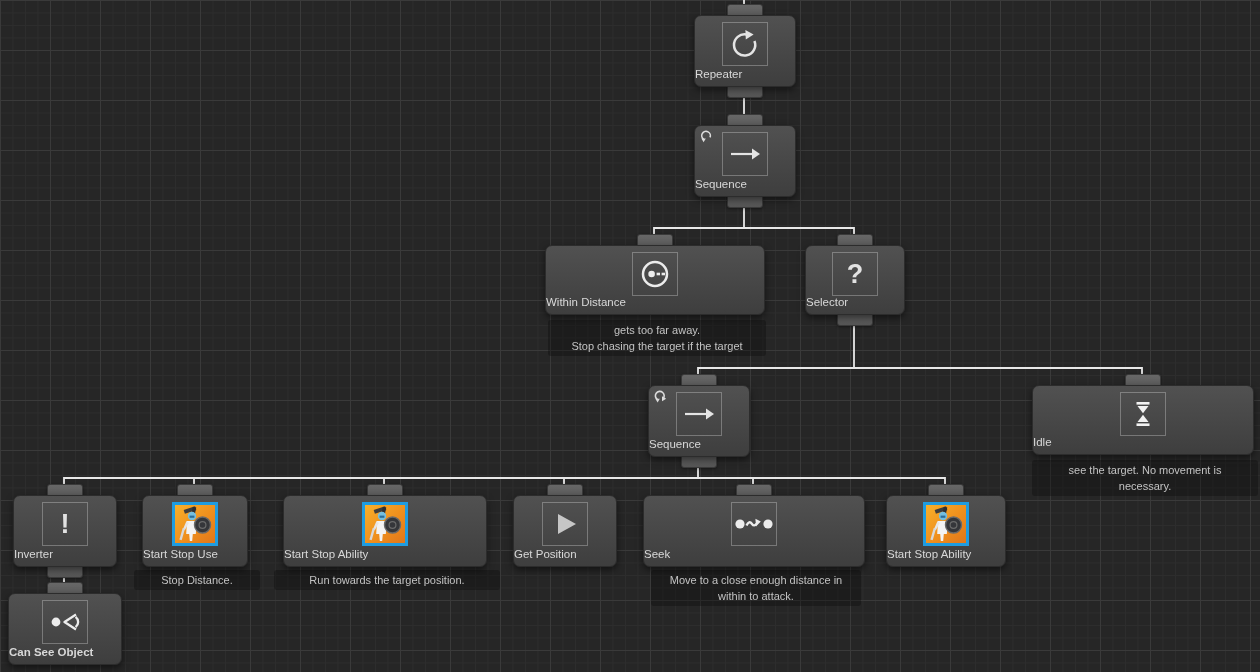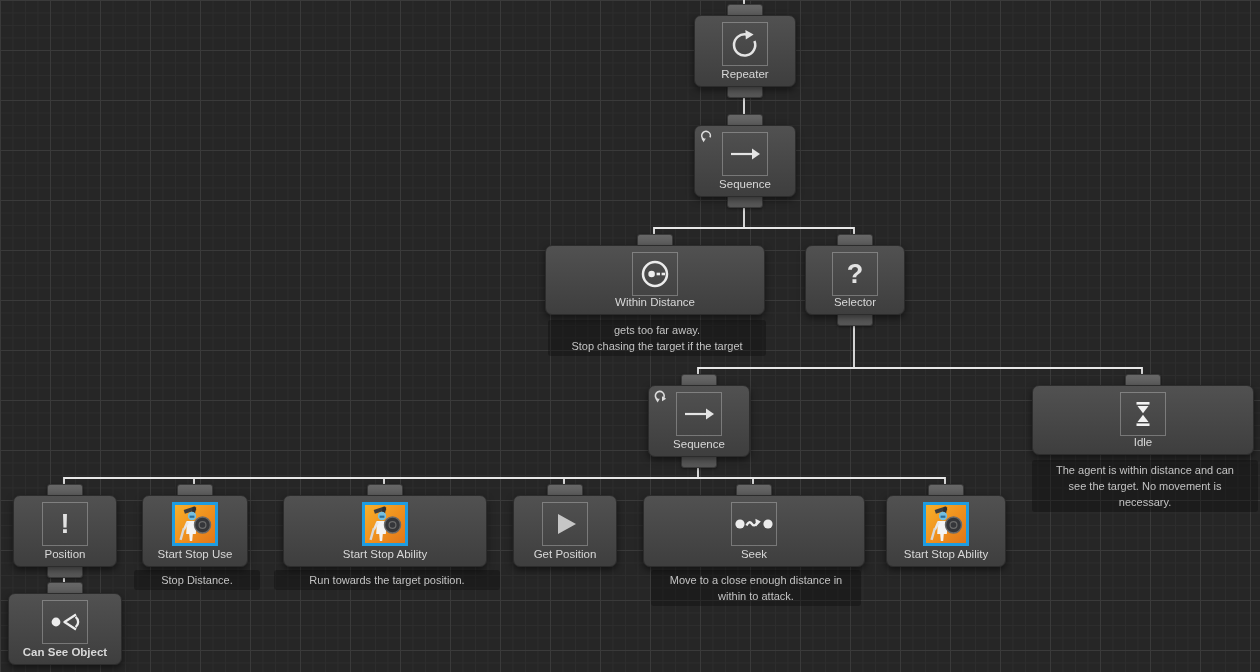--- a/index.html
+++ b/index.html
@@ -36,21 +36,21 @@
     display:flex;align-items:center;justify-content:center;
   }
   .icon-box.warrior{
     border:3px solid #1f9ce0;width:40px;height:38px;
     background:linear-gradient(135deg,#f8b02a 0%,#ef8f1d 55%,#e0761a 100%);
     overflow:hidden;
   }
   .glyph{font-size:27px;font-weight:700;color:#e2e2e2;line-height:1;}
   .node-label{
     position:absolute;bottom:6px;left:0;width:100%;
-    text-align:center;font-size:11.5px;color:#d8d8d8;white-space:nowrap;
+    text-align:left;font-size:11.5px;color:#d8d8d8;white-space:nowrap;
   }
   .abort-badge{position:absolute;top:3px;left:4px;}
   .node-comment{
     position:absolute;z-index:2;
     font-size:11px;line-height:16px;color:#c3c3c3;text-align:center;
     background:rgba(12,12,12,.38);border-radius:3px;padding:2px 3px;
   }
 </style>
 </head>
 <body>
@@ -144,31 +144,30 @@
           <svg width="34" height="34" viewBox="0 0 34 34" fill="#f2f2f2">
             <rect x="10.5" y="5" width="13" height="2.6"></rect>
             <rect x="10.5" y="26.4" width="13" height="2.6"></rect>
             <path d="M11.5 9 h11 l-5.5 7.2 z"></path>
             <path d="M11.5 25 h11 l-5.5 -7.2 z"></path>
           </svg>
         </div>
         <div class="node-label">Idle</div>
       </div>
       <div class="node-comment" style="left: 1032px; top: 460px; width: 220px;">
-        <div>The agent is within distance and can</div>
         <div>see the target. No movement is</div>
         <div>necessary.</div>
       </div>
       <div class="tab" style="left: 47px; top: 484px;"></div>
       <div class="tab" style="left: 47px; top: 560px;"></div>
       <div class="node-body" style="left: 13px; top: 495px; width: 102px; height: 70px;">
         <div class="icon-box">
           <span class="glyph">!</span>
         </div>
-        <div class="node-label">Position</div>
+        <div class="node-label">Inverter</div>
       </div>
       <div class="tab" style="left: 177px; top: 484px;"></div>
       <div class="node-body" style="left: 142px; top: 495px; width: 104px; height: 70px;">
         <div class="icon-box warrior">
           <svg width="38" height="36" viewBox="0 0 38 36">
             <rect x="8" y="2" width="12" height="4" fill="#3d3d3d" transform="rotate(-18 14 4)"></rect>
             <rect x="16" y="1" width="3.5" height="8" fill="#2f2f2f" transform="rotate(12 17.5 5)"></rect>
             <circle cx="16" cy="10" r="4.2" fill="#74bede"></circle>
             <rect x="13.6" y="9.6" width="4.8" height="2.2" fill="#2d6d96"></rect>
             <path d="M11 15 h10 l-1.2 13 h-3 l-0.6 7 h-2.4 l-0.6 -7 h-3 z" fill="#f3f3f3"></path>

